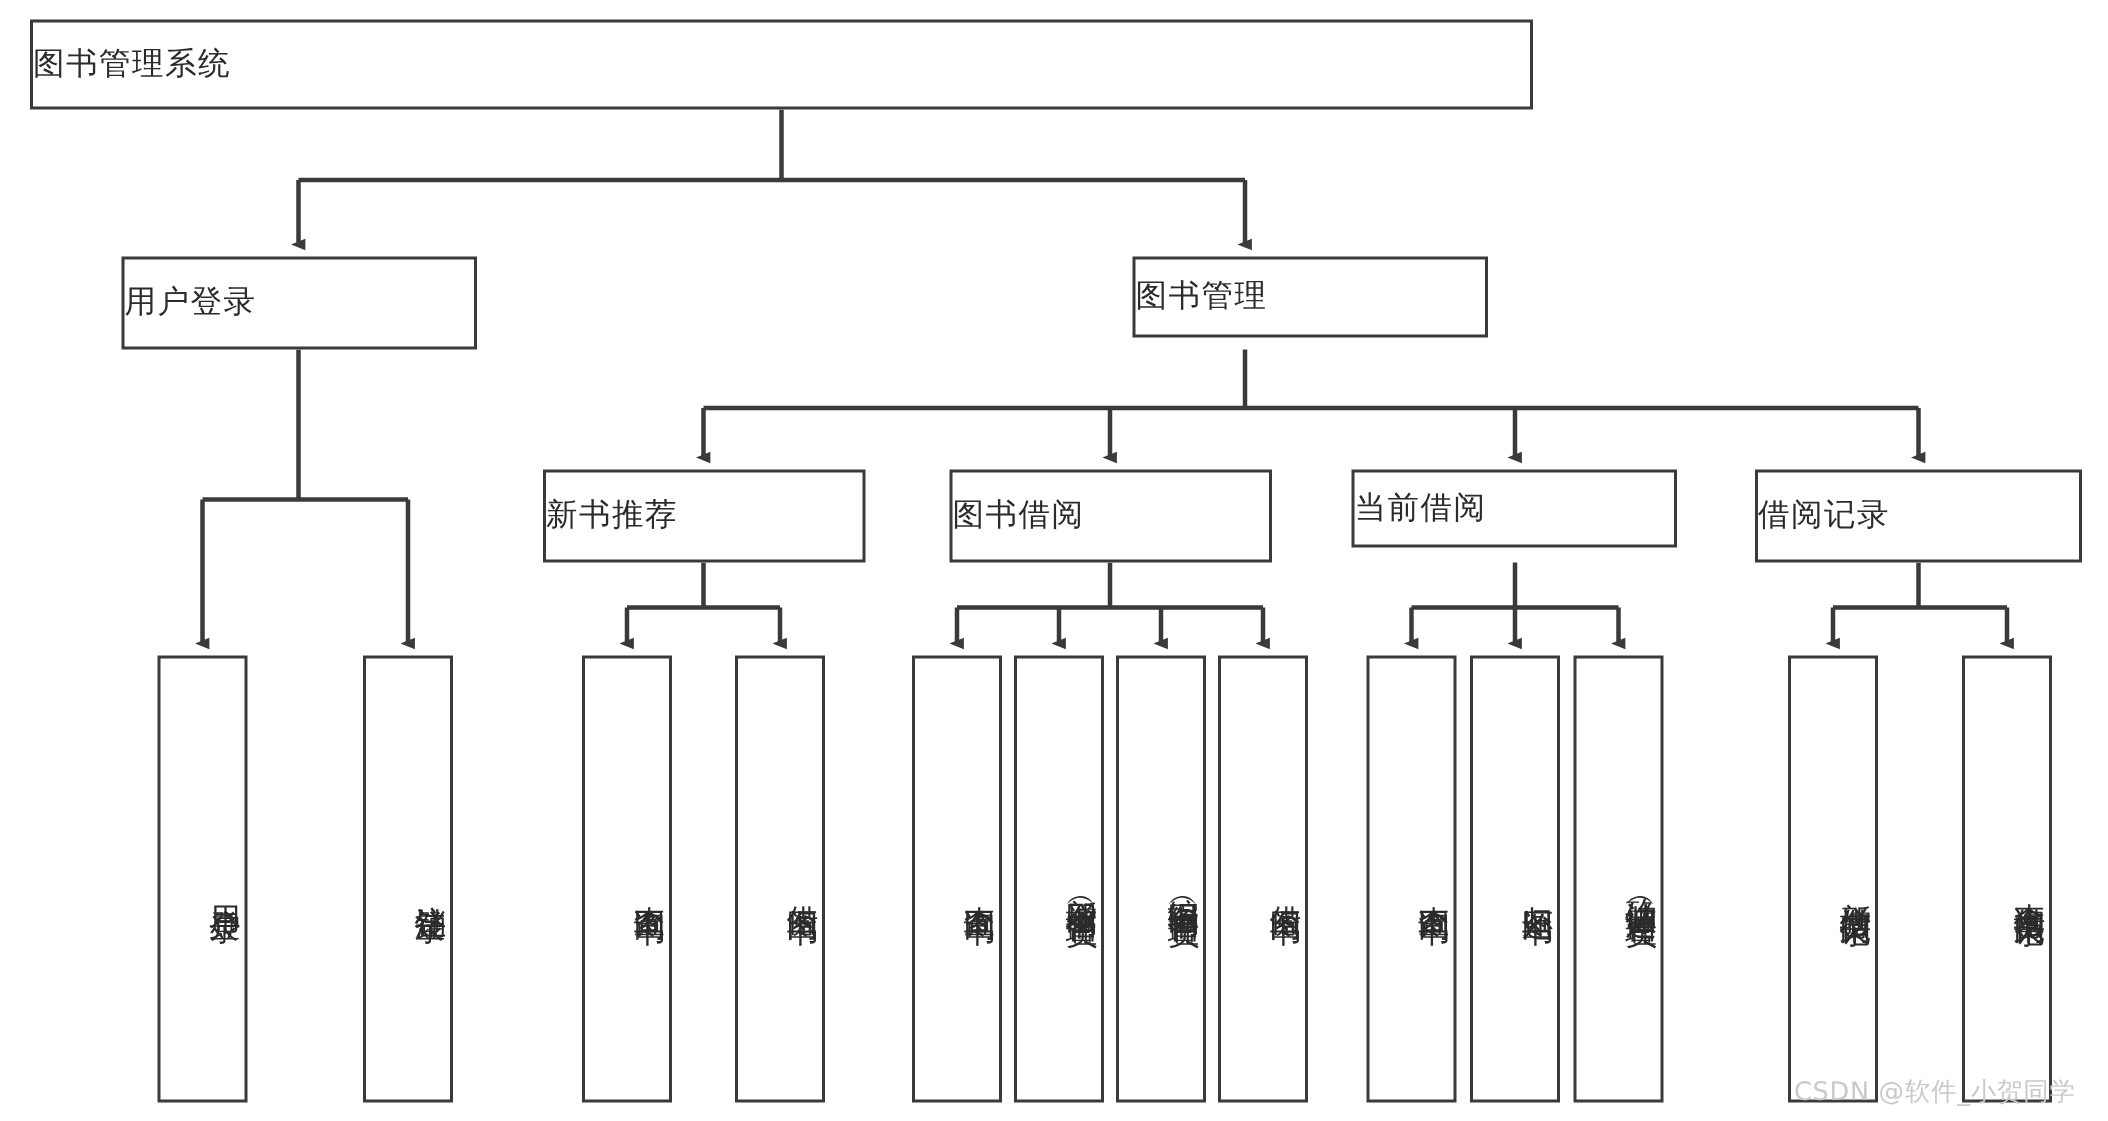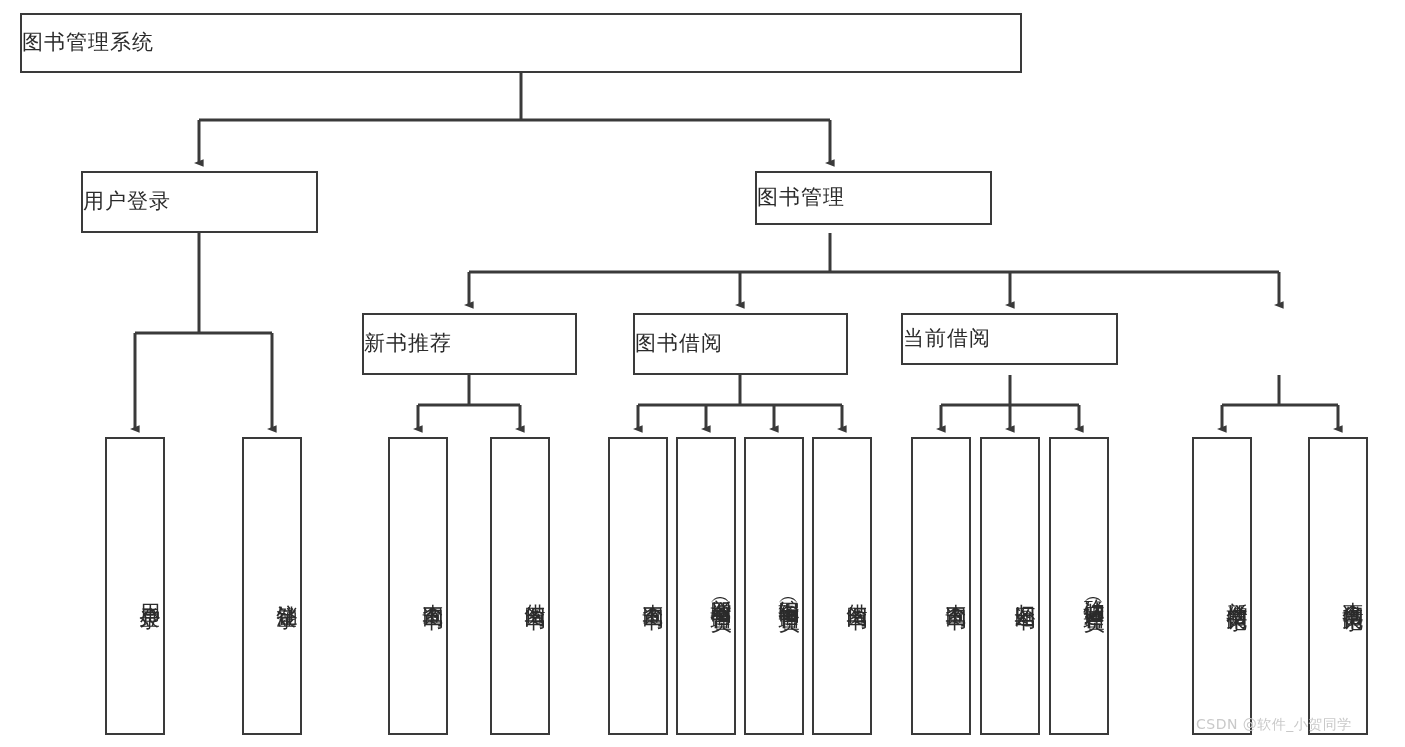--- a/index.html
+++ b/index.html
@@ -52,21 +52,21 @@
     padding-top: 10px;
   }
   .node-v .vtext {
     writing-mode: vertical-rl;
     text-orientation: upright;
     display: block;
   }
   .watermark {
     position: absolute;
     color: #c9c9c9;
-    font-size: 14px;
+    font-size: 17px;
     letter-spacing: 0.5px;
     white-space: nowrap;
     user-select: none;
   }
 </style>
 </head>
 <body>
 
 <div id="canvas">
 
@@ -133,20 +133,23 @@
 
   <div class="node node-h" style="left:633px; top:313px; width:215px; height:62px;">
     <span>图书借阅</span>
   </div>
   <div class="node node-h" style="left:362px; top:313px; width:215px; height:62px;">
     <span>新书推荐</span>
   </div>
   <div class="node node-h" style="left:901px; top:313px; width:217px; height:52px;">
     <span>当前借阅</span>
   </div>
+  <div class="node node-h" style="left:1170px; top:313px; width:218px; height:62px;">
+    <span>借阅记录</span>
+  </div>
 
   <div class="node node-v" style="left:105px; top:437px; width:60px; height:298px;">
     <span class="vtext">用户登录</span>
   </div>
   <div class="node node-v" style="left:242px; top:437px; width:60px; height:298px;">
     <span class="vtext">注销登录</span>
   </div>
 
   <div class="node node-v" style="left:388px; top:437px; width:60px; height:298px;">
     <span class="vtext">查询图书</span>

